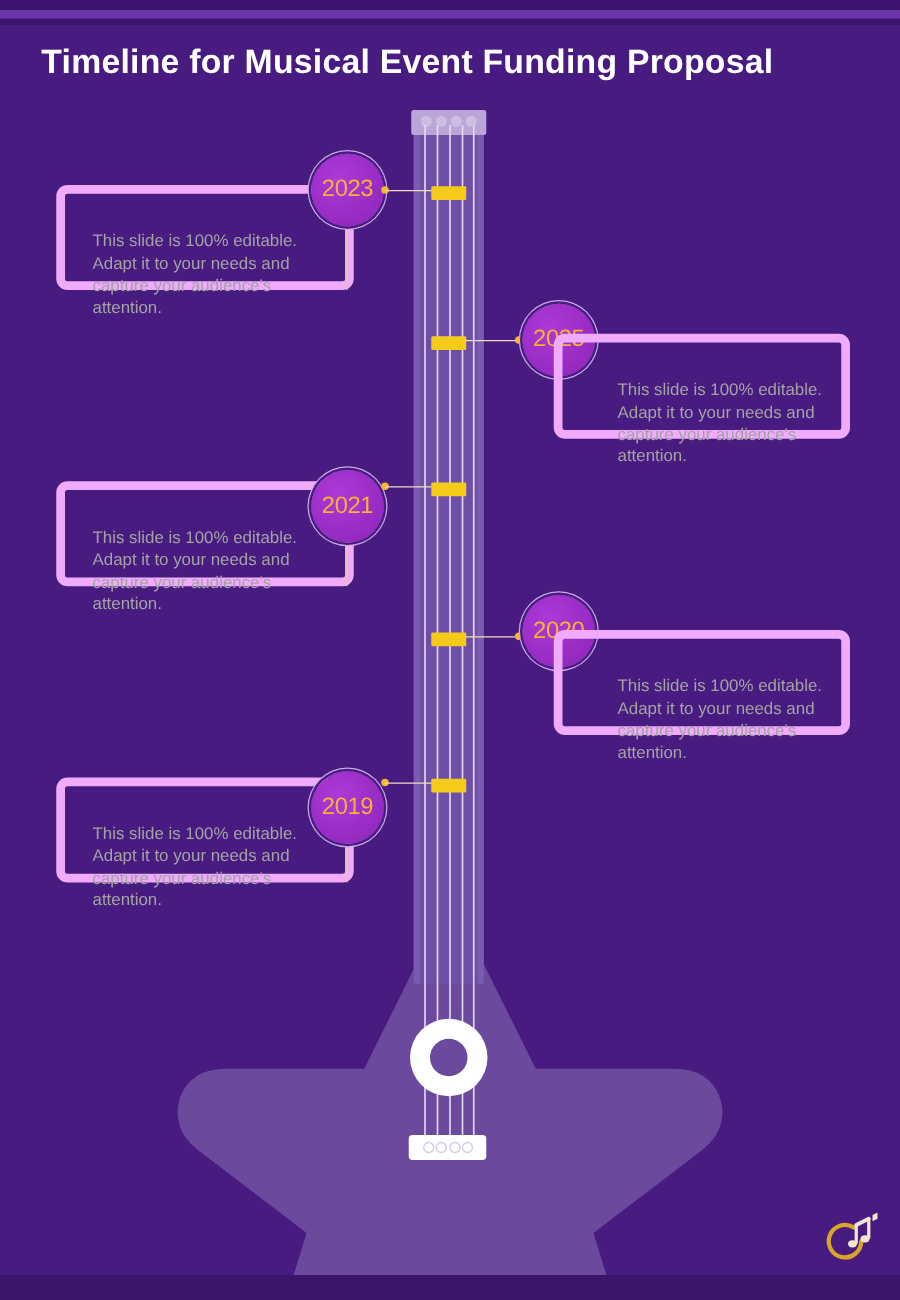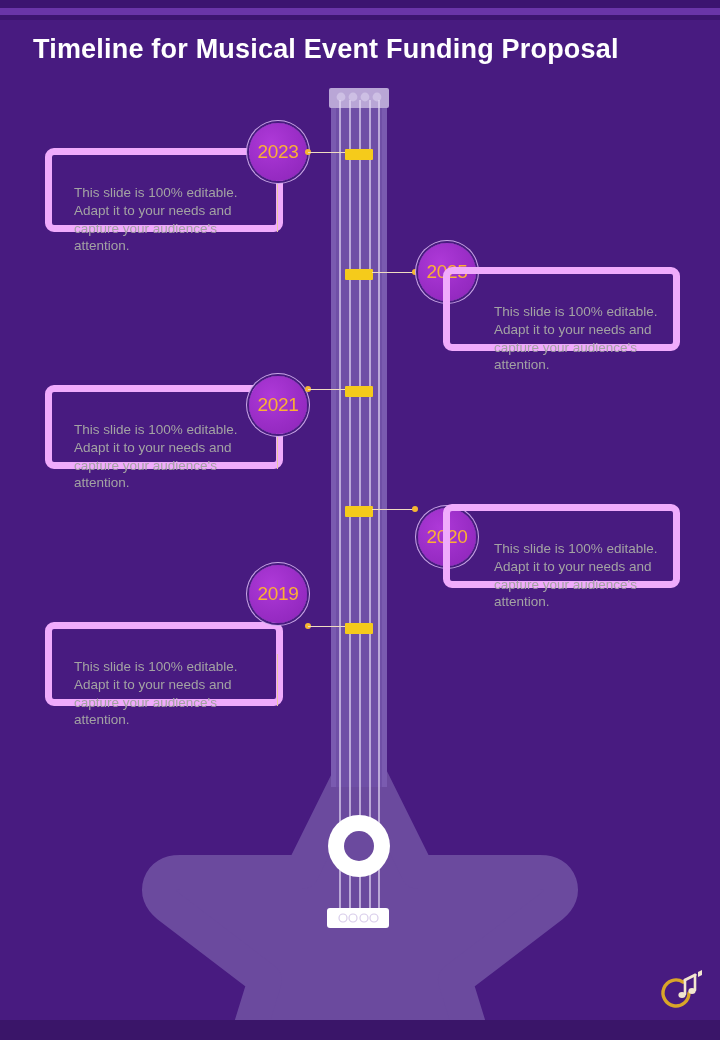--- a/index.html
+++ b/index.html
@@ -211,29 +211,29 @@
     <div class="badge" style="left:249px; top:376px;">2021</div>
     <div class="badge-dot" style="left:305px; top:386px;"></div>
     <div class="connector" style="left:308px; top:389px; width:40px;"></div>
     <div class="fret" style="left:345px; top:386px;"></div>
   </div>
 
   <div class="node">
     <div class="fret" style="left:345px; top:506px;"></div>
     <div class="connector" style="left:372px; top:509px; width:42px;"></div>
     <div class="badge-dot" style="left:412px; top:506px;"></div>
-    <div class="badge" style="left:418px; top:508px;">2020</div>
+    <div class="badge" style="left:418px; top:476px;">2020</div>
     <div class="stub" style="left:447px; top:537px; height:48px;"></div>
     <div class="txtbox right" style="left:443px; top:504px; width:237px; height:84px;">This slide is 100% editable. Adapt it to your needs and capture your audience's attention.</div>
   </div>
 
   <div class="node">
     <div class="txtbox" style="left:45px; top:622px; width:238px; height:84px;">This slide is 100% editable. Adapt it to your needs and capture your audience's attention.</div>
     <div class="stub" style="left:277px; top:654px; height:52px;"></div>
-    <div class="badge" style="left:249px; top:565px;">2019</div>
+    <div class="badge" style="left:249px; top:617px;">2019</div>
     <div class="badge-dot" style="left:305px; top:623px;"></div>
     <div class="connector" style="left:308px; top:626px; width:40px;"></div>
     <div class="fret" style="left:345px; top:623px;"></div>
   </div>
 
   <svg id="footer-logo" viewBox="0 0 58 48" xmlns="http://www.w3.org/2000/svg">
     <path d="M33 16 A13 13 0 1 0 39 27" fill="none" stroke="#D9A528" stroke-width="3.4" stroke-linecap="round"></path>
     <path d="M35 14 L35 28" stroke="#F2E6CF" stroke-width="2.6" stroke-linecap="round"></path>
     <path d="M45 9 L45 24" stroke="#F2E6CF" stroke-width="2.6" stroke-linecap="round"></path>
     <path d="M35 14 L45 9" stroke="#F2E6CF" stroke-width="3" stroke-linecap="round"></path>

